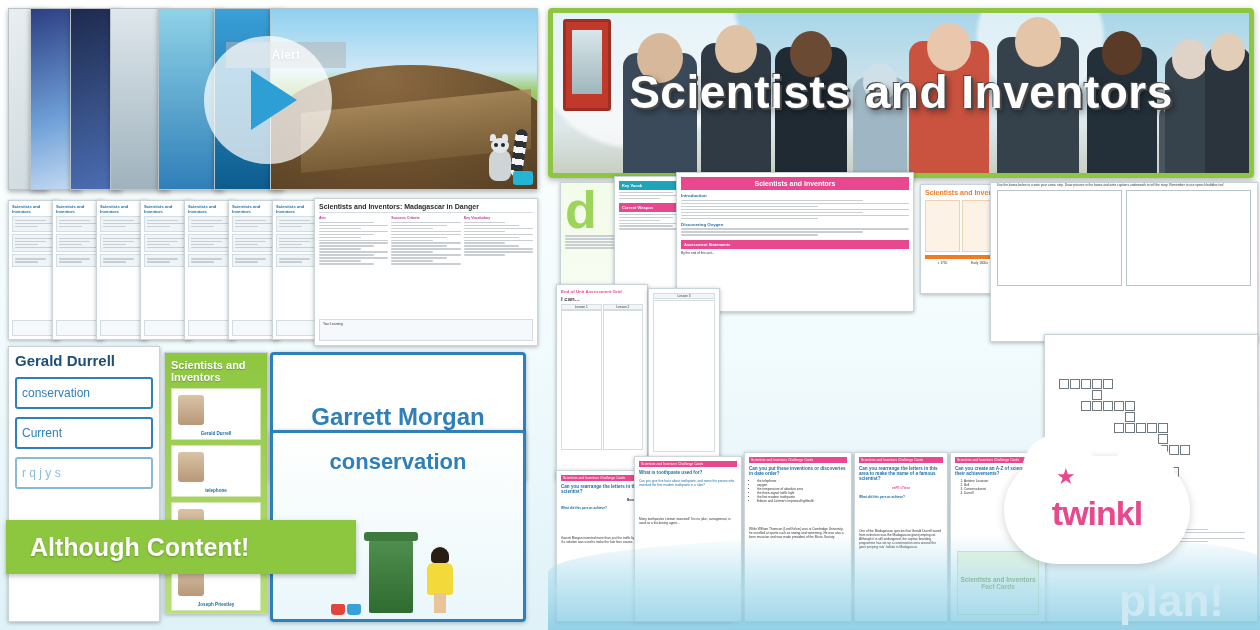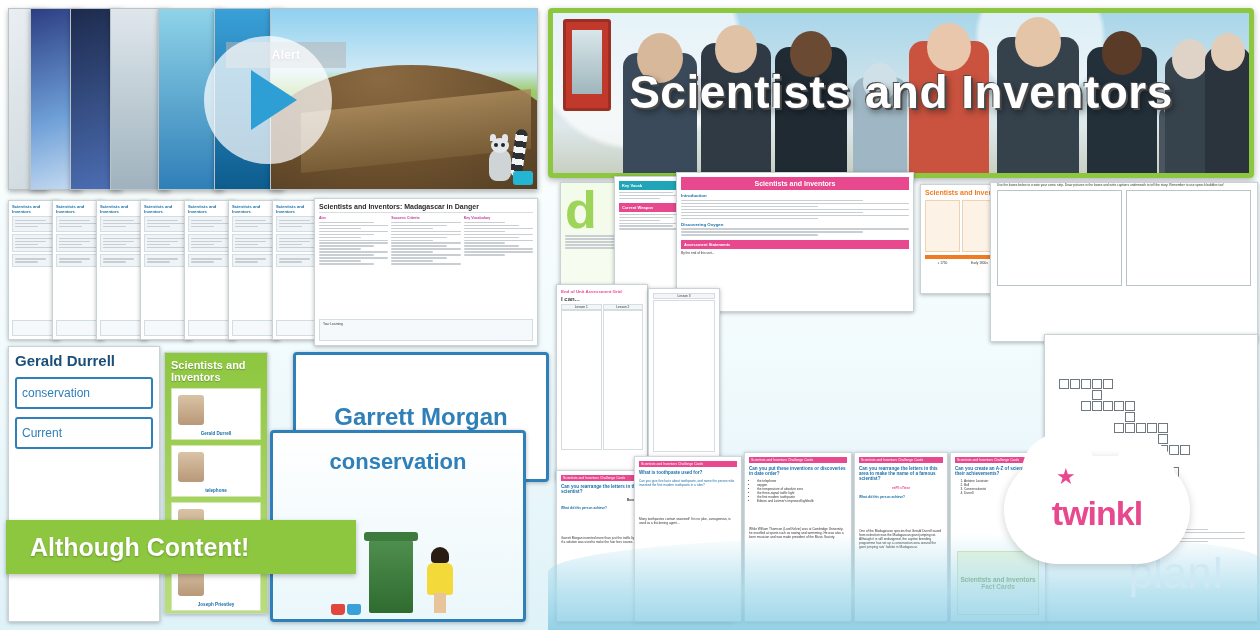--- a/index.html
+++ b/index.html
@@ -99,21 +99,21 @@
   .ws-title { font-size: 15px; font-weight: bold; color: #1b4f7a; line-height: 1.05;}
   .ws-box { border: 2px solid #2f7fb8; border-radius: 3px; margin-top: 8px; padding: 7px 5px; font-size: 12px; color:#2f7fb8;}
 
   .vocabcard { left: 164px; top: 352px; width: 104px; height: 262px;
     background: linear-gradient(180deg,#8dc63f,#b9de7a); padding: 6px; }
   .vocabcard .vt { color:#fff; font-size: 11px; font-weight: bold; text-shadow: 0 1px 1px rgba(0,0,0,.25); }
   .vcell { background: #fff; border: 1px solid #d5e6b6; margin-top: 5px; height: 52px; position: relative; }
   .vcell .face { position:absolute; left: 6px; top: 6px; width: 26px; height: 30px; border-radius: 3px; background: linear-gradient(180deg,#d9c3a6,#b89878); }
   .vcell .cap { position:absolute; left: 4px; bottom: 3px; right: 4px; text-align:center; font-size: 4.6px; color:#1b6ea8; font-weight:bold;}
 
-  .flash { left: 270px; top: 352px; width: 256px; height: 130px; border: 3px solid #2f7fb8; border-radius: 4px; background: #fff; display:flex; align-items:center; justify-content:center;margin-left:23px;}
+  .flash { left: 270px; top: 352px; width: 256px; height: 130px; border: 3px solid #2f7fb8; border-radius: 4px; background: #fff; display:flex; align-items:center; justify-content:center;}
   .flash .ft { font-size: 24px; color: #2f7fb8; font-weight: bold; }
   .flash2 { left: 270px; top: 430px; width: 256px; height: 192px; border: 3px solid #2f7fb8; border-radius: 4px; background: linear-gradient(180deg,#ffffff,#eaf7fb); }
   .flash2 .ft { font-size: 22px; color: #2f7fb8; font-weight: bold; text-align:center; margin-top: 16px;}
   .tank { position:absolute; left: 96px; bottom: 6px; width: 44px; height: 74px; background: linear-gradient(180deg,#4f8f4e,#2f6b30); border-radius: 4px 4px 2px 2px;}
   .tank:after { content:""; position:absolute; left:-5px; top:-7px; width:54px; height:9px; background:#3c7a3d; border-radius:3px;}
   .girl { position:absolute; left: 150px; bottom: 6px; width: 34px; height: 66px;}
   .girl .hair{position:absolute;left:8px;top:0;width:18px;height:16px;background:#2a1d14;border-radius:9px 9px 4px 4px;}
   .girl .dress{position:absolute;left:4px;top:16px;width:26px;height:32px;background:#f4d93b;border-radius:6px 6px 3px 3px;}
   .girl .legs{position:absolute;left:11px;top:46px;width:12px;height:20px;background:#e8c49a;}
   .bucket{position:absolute;bottom:4px;width:14px;height:11px;border-radius:2px 2px 4px 4px;}
@@ -182,21 +182,21 @@
     box-shadow: 0 2px 8px rgba(0,0,0,.18);
   }
   .cloud:before { content:""; position:absolute; left: 18px; top:-22px; width: 74px; height: 74px; background:#fff; border-radius:50%;}
   .cloud:after { content:""; position:absolute; right: 16px; top:-16px; width: 60px; height: 60px; background:#fff; border-radius:50%;}
   .tw-text { position:absolute; left: 0; right: 0; top: 38px; text-align:center; font-size: 34px; font-weight:bold; color:#e8488e; z-index:3; letter-spacing:-1px;}
   .tw-star { position:absolute; left: 52px; top: 8px; color:#e8488e; font-size: 22px; z-index:4;}
 
   .wave { position:absolute; left: 548px; bottom: 0; width: 712px; height: 96px;
     background: linear-gradient(180deg, rgba(168,219,236,0) 0%, #a8dbec 60%, #7cc6e0 100%);
     border-radius: 60% 40% 0 0 / 40% 26% 0 0; opacity:.75; }
-  .plant-text { position:absolute; right: 36px; bottom: 32px; font-size: 44px; color:#cfe9f4; font-weight:normal; }
+  .plant-text { position:absolute; right: 36px; bottom: 4px; font-size: 44px; color:#cfe9f4; font-weight:bold; }
 </style>
 </head>
 <body>
 
 <div class="stage">
 
   <div class="leftstack">
     <div class="slide s1"></div>
     <div class="slide s2"></div>
     <div class="slide s3"></div>
@@ -415,20 +415,21 @@
     </div>
     <div class="footer" style="position:absolute;left:4px;right:4px;bottom:4px;height:22px;border:.5px solid #d3dde2;background:#f6f9fb;">
       <div class="tiny" style="padding:2px 3px;">Your Learning</div>
     </div>
   </div>
 
   <div class="card wordsearch">
     <div class="ws-title">Gerald Durrell</div>
     <div class="ws-box">conservation</div>
     <div class="ws-box">Current</div>
+    <div class="ws-box" style="opacity:.55;">r q j y s</div>
   </div>
 
   <div class="card vocabcard">
     <div class="vt">Scientists and Inventors</div>
     <div class="vcell">
       <div class="face"></div>
       <div class="cap">Gerald Durrell</div>
     </div>
     <div class="vcell">
       <div class="face"></div>

